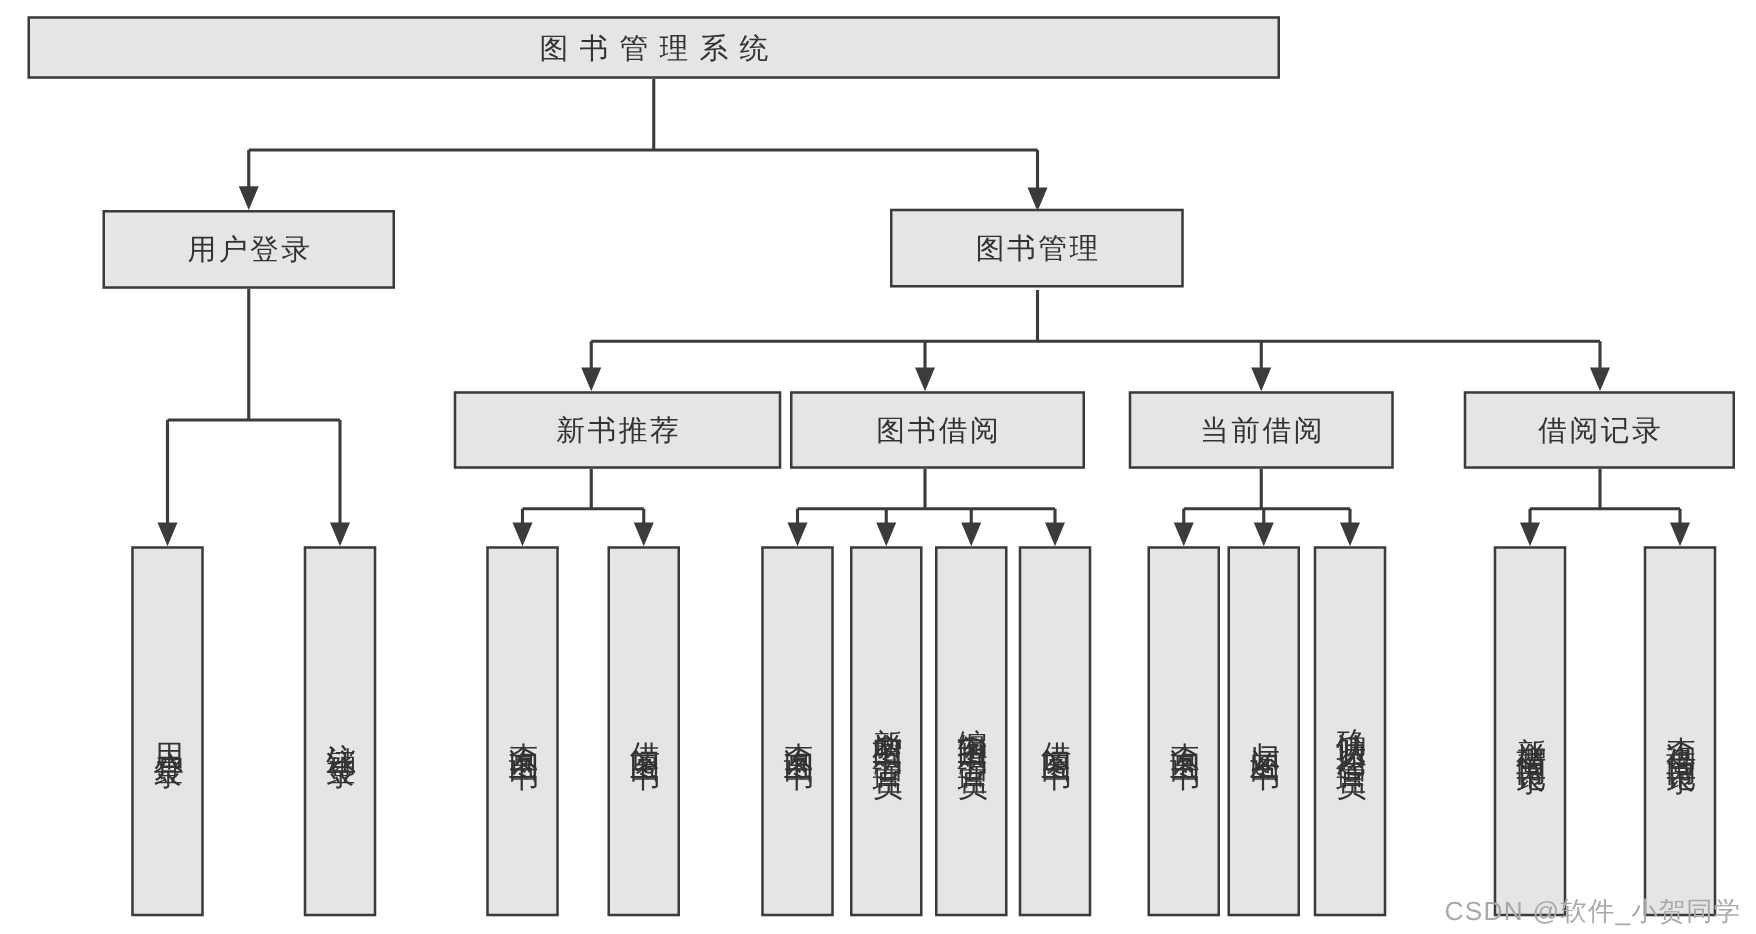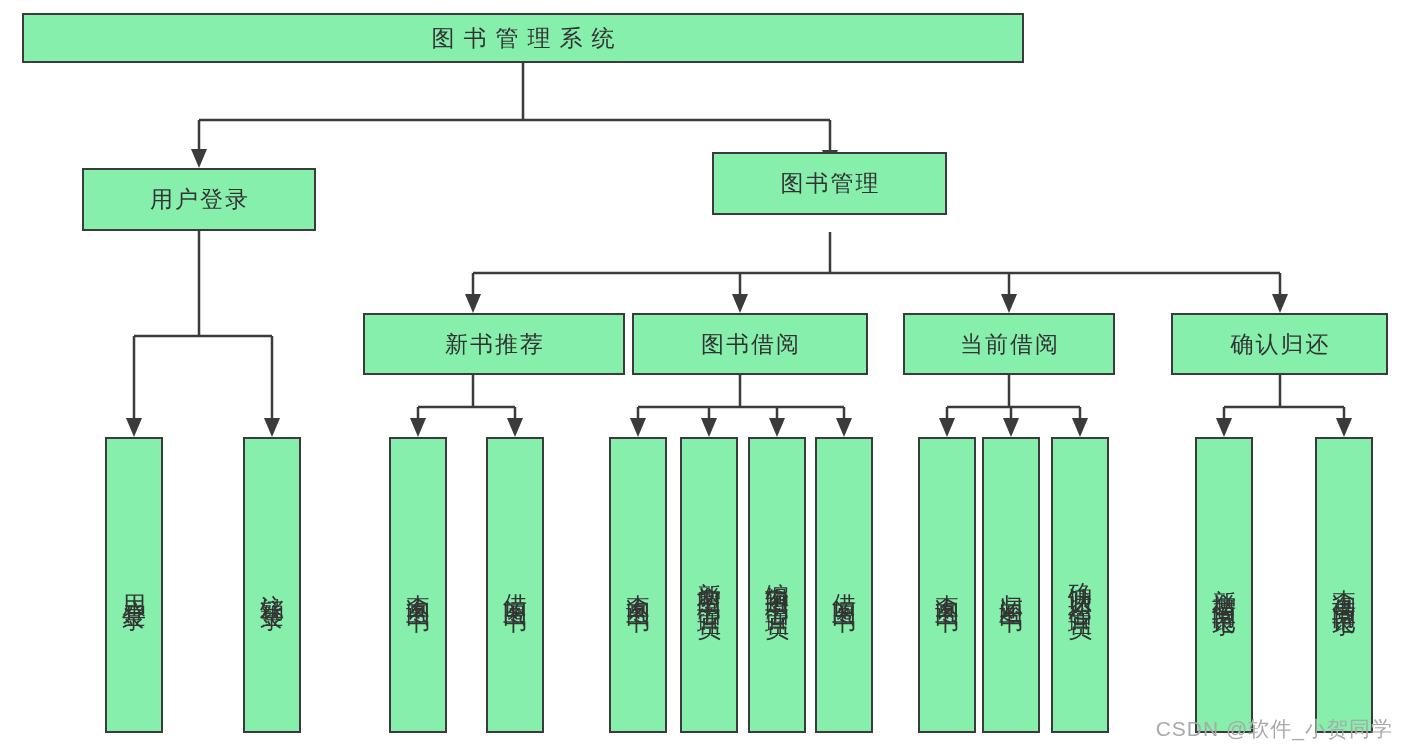--- a/index.html
+++ b/index.html
@@ -21,21 +21,21 @@
   svg.connectors {
     position: absolute;
     left: 0; top: 0;
     width: 1405px; height: 747px;
     pointer-events: none;
   }
   .node {
     position: absolute;
     box-sizing: border-box;
     border: 2.5px solid var(--line);
-    background: #86efac;
+    background: #e5e5e5;
     display: flex;
     align-items: center;
     justify-content: center;
     font-size: 23px;
     letter-spacing: 2px;
     white-space: nowrap;
     text-indent: 2px;
   }
   .node.title {
     letter-spacing: 9px;
@@ -89,26 +89,26 @@
          M939 418 L955 418 L947 437 Z
          M1003 418 L1019 418 L1011 437 Z
          M1072 418 L1088 418 L1080 437 Z
          M1216 418 L1232 418 L1224 437 Z
          M1336 418 L1352 418 L1344 437 Z"></path>
   </svg>
 
   <div class="node title" style="left:22px; top:13px; width:1002px; height:50px;">图书管理系统</div>
 
   <div class="node" style="left:82px; top:168px; width:234px; height:63px;">用户登录</div>
-  <div class="node" style="left:712px; top:152px; width:235px; height:63px;">图书管理</div>
+  <div class="node" style="left:712px; top:167px; width:235px; height:63px;">图书管理</div>
 
   <div class="node" style="left:363px; top:313px; width:262px; height:62px;">新书推荐</div>
   <div class="node" style="left:632px; top:313px; width:236px; height:62px;">图书借阅</div>
   <div class="node" style="left:903px; top:313px; width:212px; height:62px;">当前借阅</div>
-  <div class="node" style="left:1171px; top:313px; width:217px; height:62px;">确认归还</div>
+  <div class="node" style="left:1171px; top:313px; width:217px; height:62px;">借阅记录</div>
 
   <div class="node v" style="left:105px; top:437px; width:58px; height:296px;">用户登录</div>
   <div class="node v" style="left:243px; top:437px; width:58px; height:296px;">注销登录</div>
 
   <div class="node v" style="left:389px; top:437px; width:58px; height:296px;">查询图书</div>
   <div class="node v" style="left:486px; top:437px; width:58px; height:296px;">借阅图书</div>
 
   <div class="node v" style="left:609px; top:437px; width:58px; height:296px;">查询图书</div>
   <div class="node v" style="left:680px; top:437px; width:58px; height:296px;">新增图书（管理员）</div>
   <div class="node v" style="left:748px; top:437px; width:58px; height:296px;">编辑图书（管理员）</div>

